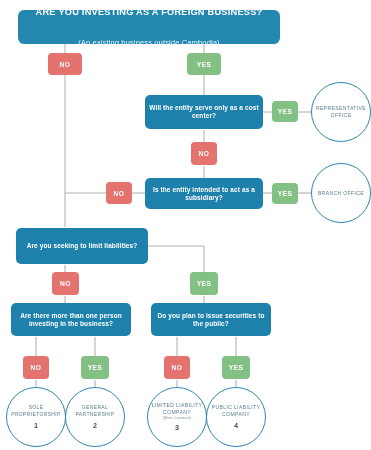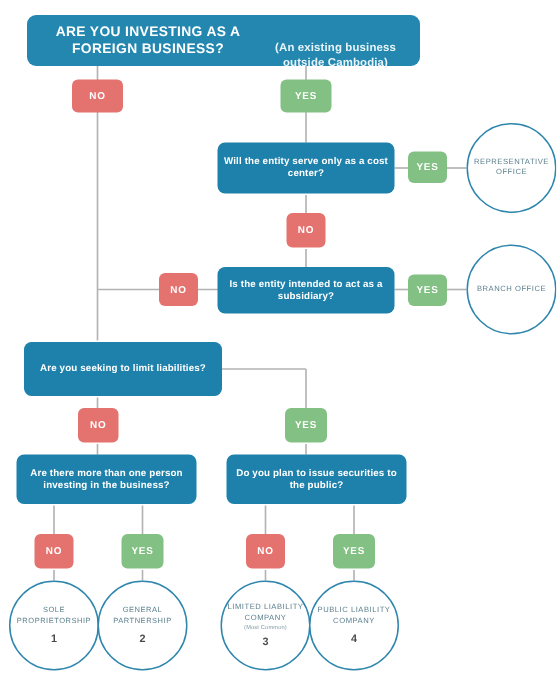--- a/index.html
+++ b/index.html
@@ -39,31 +39,32 @@
     justify-content: center;
     text-align: center;
     font-weight: bold;
     letter-spacing: 0.1px;
     line-height: 1.22;
     padding: 2px 4px;
   }
   .qbox.title {
     background: #2387b0;
     border-radius: 6px;
+    flex-direction: column;
     padding: 4px 6px;
   }
   .title-main {
     font-size: 9.2px;
     font-weight: bold;
     letter-spacing: 0.25px;
     line-height: 1.25;
   }
   .title-sub {
     font-size: 7.6px;
-    font-weight: bold;
+    font-weight: normal;
     letter-spacing: 0.1px;
     margin-top: 19px;
     color: #eaf5fa;
   }
   .qtext {
     font-size: 6.5px;
   }
   
   .badge {
     border-radius: 4px;

